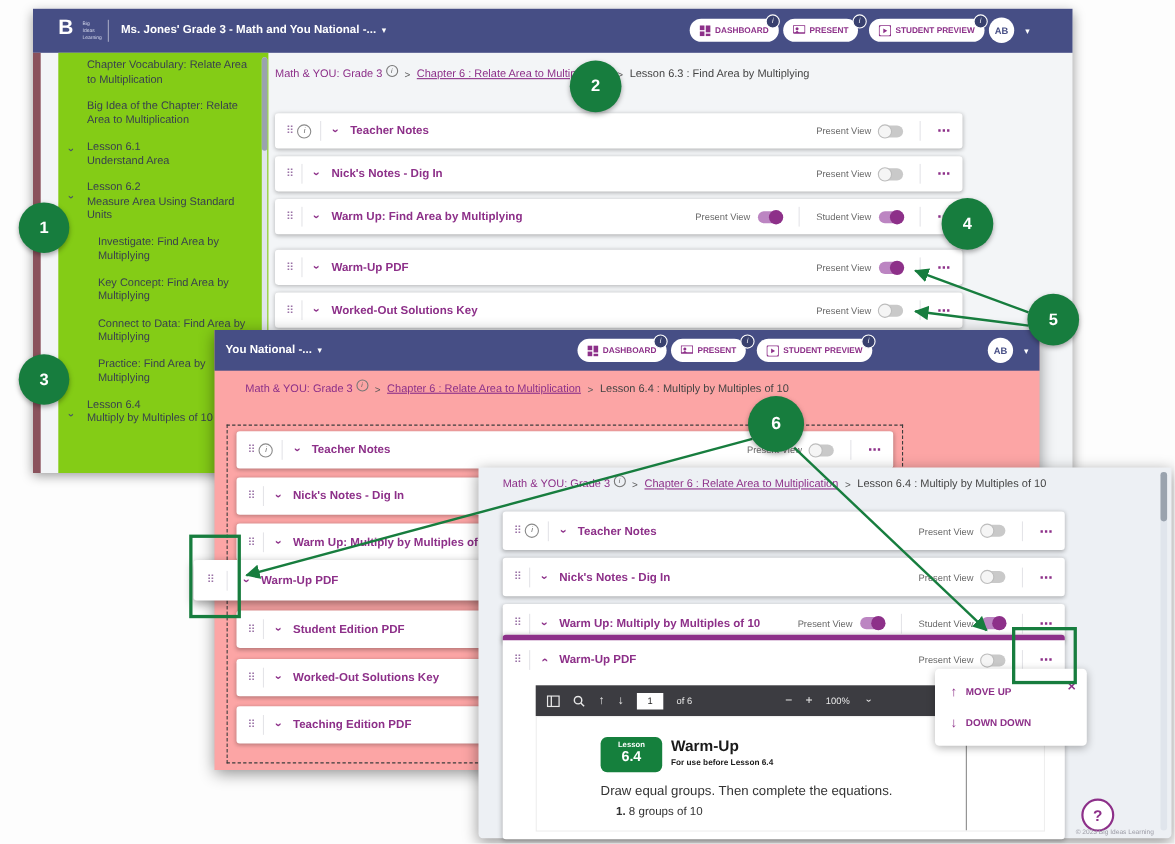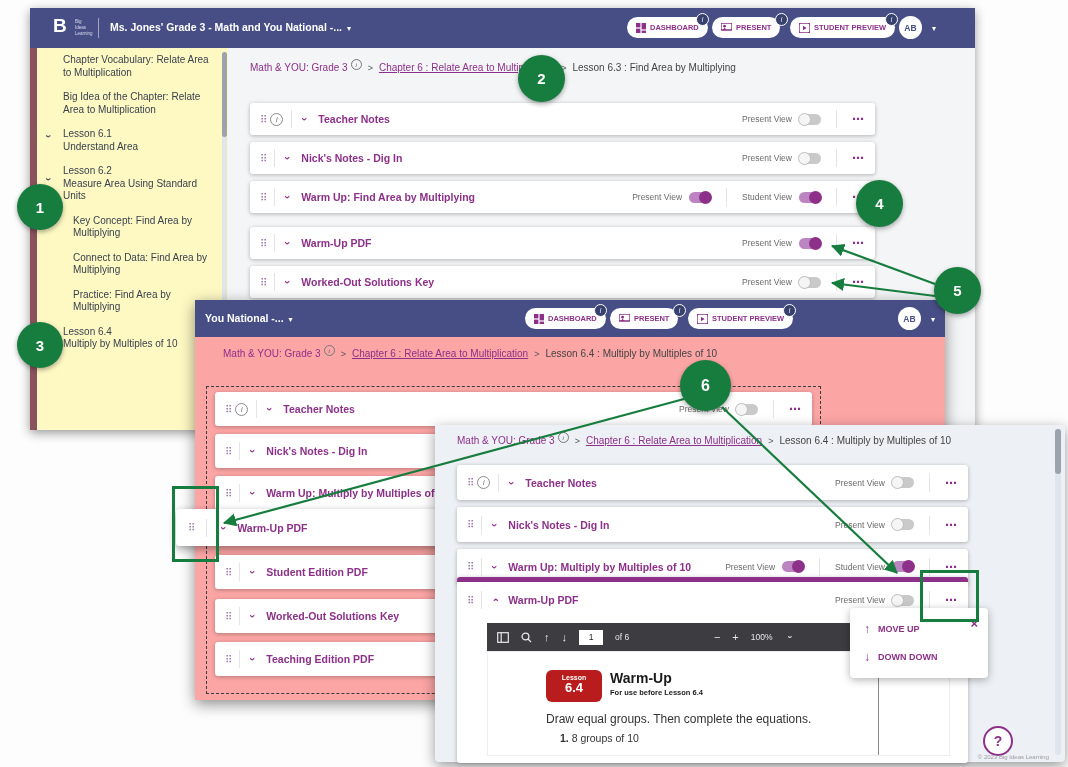--- a/index.html
+++ b/index.html
@@ -99,31 +99,32 @@
           </svg>
         <span>STUDENT PREVIEW</span>
       </div>
       <span class="badge" style="left:855px;top:5px;">i</span>
       <span class="avatar" style="left:869px;top:8px;">AB</span>
       <span class="abs tb-caret" style="left:897px;top:16px;">▾</span>
     </div>
 
     <div class="abs" style="left:0;top:40px;width:7px;height:382px;background:#8a525c;"></div>
 
-    <div class="abs" style="left:7px;top:40px;width:191px;height:382px;background:#fef9c3;overflow:hidden;">
+    <div class="abs" style="left:23px;top:40px;width:191px;height:382px;background:#84cc16;overflow:hidden;">
       <div class="sb-item" style="padding-right:18px;"><span>Chapter Vocabulary: Relate Area to Multiplication</span></div>
       <div class="sb-item" style="padding-right:18px;"><span>Big Idea of the Chapter: Relate Area to Multiplication</span></div>
       <div class="sb-item">
         <span class="sb-chev">›</span>
         <span>Lesson 6.1</span><span class="t2">Understand Area</span>
       </div>
       <div class="sb-item">
         <span class="sb-chev" style="top:14px;">›</span>
         <span>Lesson 6.2</span><span class="t2">Measure Area Using Standard Units</span>
       </div>
+      <div class="sb-item sub"><span>Investigate: Find Area by Multiplying</span></div>
       <div class="sb-item sub"><span>Key Concept: Find Area by Multiplying</span></div>
       <div class="sb-item sub"><span>Connect to Data: Find Area by Multiplying</span></div>
       <div class="sb-item sub"><span>Practice: Find Area by Multiplying</span></div>
       <div class="sb-item">
         <span class="sb-chev" style="top:14px;">›</span>
         <span>Lesson 6.4</span><span class="t2">Multiply by Multiples of 10</span>
       </div>
 
       <div class="scroll" style="right:1px;top:4px;width:5px;height:372px;"></div>
       <div class="thumb" style="right:1px;top:4px;width:5px;height:85px;"></div>
@@ -429,21 +430,21 @@
         <span style="flex:1"></span>
         <span class="pt-ic">−</span>
         <span class="pt-ic">+</span>
         <span style="font-size:8.5px;">100%</span>
         <span class="chev" style="color:#e8e8e8;font-size:9px;">›</span>
         <span style="flex:2.2"></span>
       </div>
 
       <div class="abs" style="left:30px;top:74px;width:463px;height:105px;background:#fff;border:1px solid #eee;box-sizing:border-box;overflow:hidden;">
         <div class="abs" style="left:390px;top:0;bottom:0;width:1px;background:#8a8a8a;"></div>
-        <div class="abs" style="left:58px;top:18px;width:56px;height:32px;background:#b91c1c;border-radius:6px;color:#fff;text-align:center;">
+        <div class="abs" style="left:58px;top:18px;width:56px;height:32px;background:#15803d;border-radius:6px;color:#fff;text-align:center;">
           <div style="font-size:7px;font-weight:bold;margin-top:4px;">Lesson</div>
           <div style="font-size:13px;font-weight:bold;line-height:1;">6.4</div>
         </div>
         <div class="abs" style="left:122px;top:18px;font-size:14px;font-weight:bold;color:#1a1a1a;">Warm-Up</div>
         <div class="abs" style="left:122px;top:36px;font-size:7.5px;font-weight:bold;color:#1a1a1a;">For use before Lesson 6.4</div>
         <div class="abs" style="left:58px;top:60px;font-size:12px;color:#333;">Draw equal groups. Then complete the equations.</div>
         <div class="abs" style="left:72px;top:80px;font-size:10.5px;color:#333;">
           <b>1.</b>
           <span>8 groups of 10</span>
         </div>

